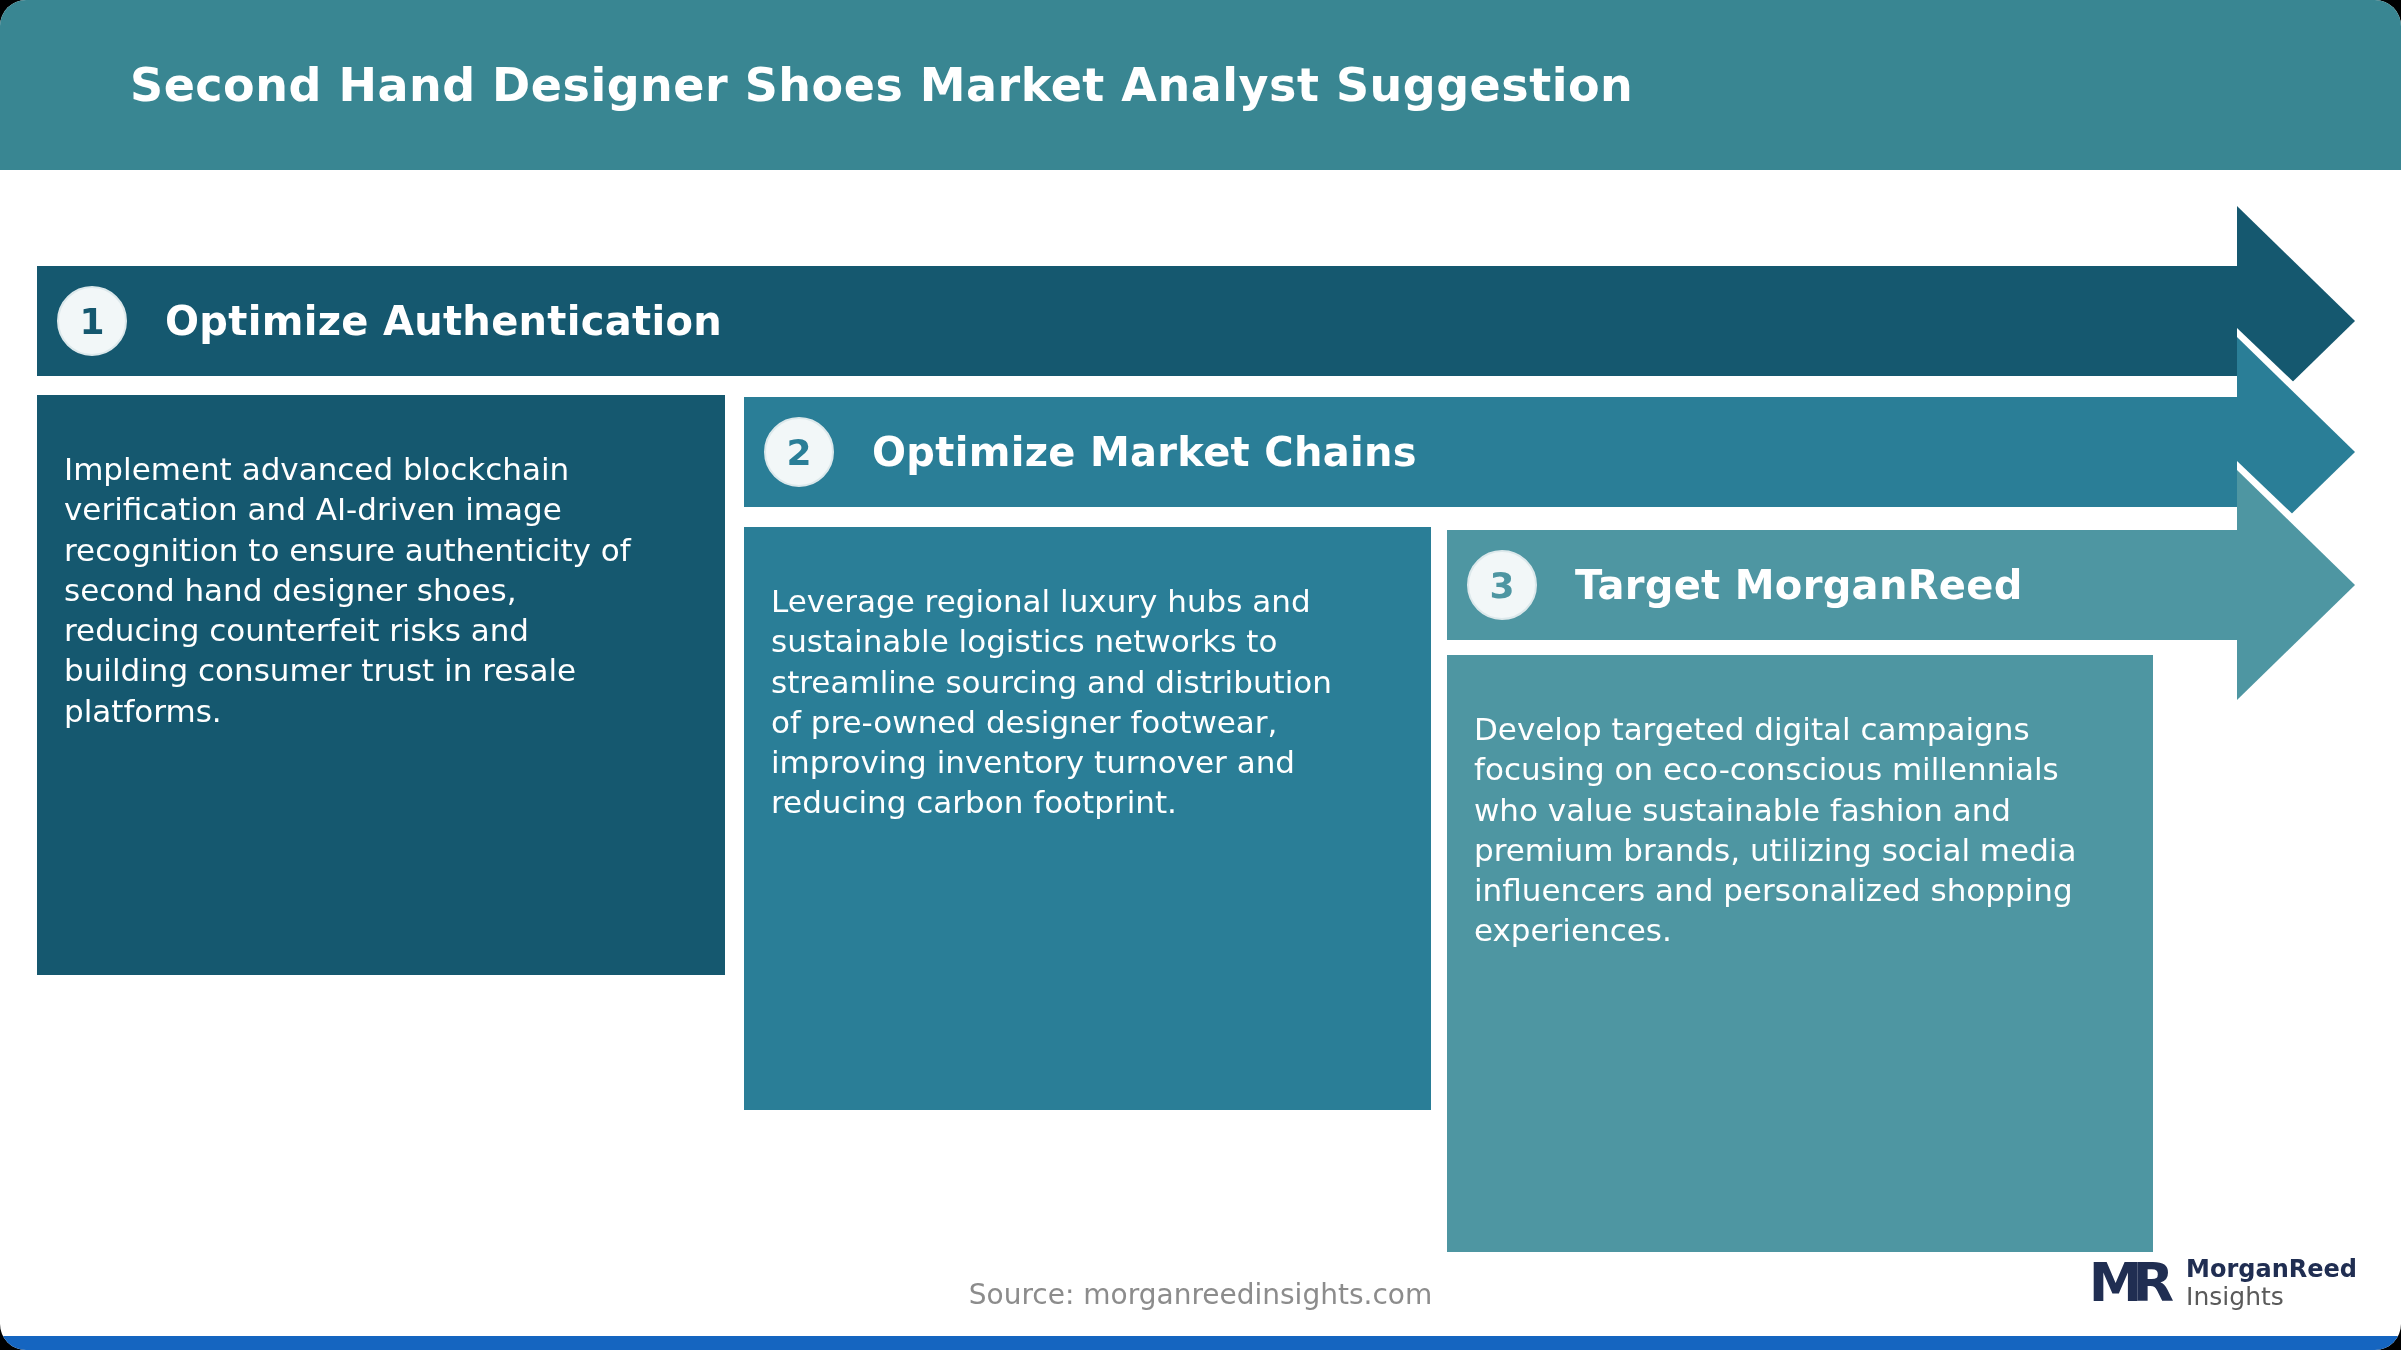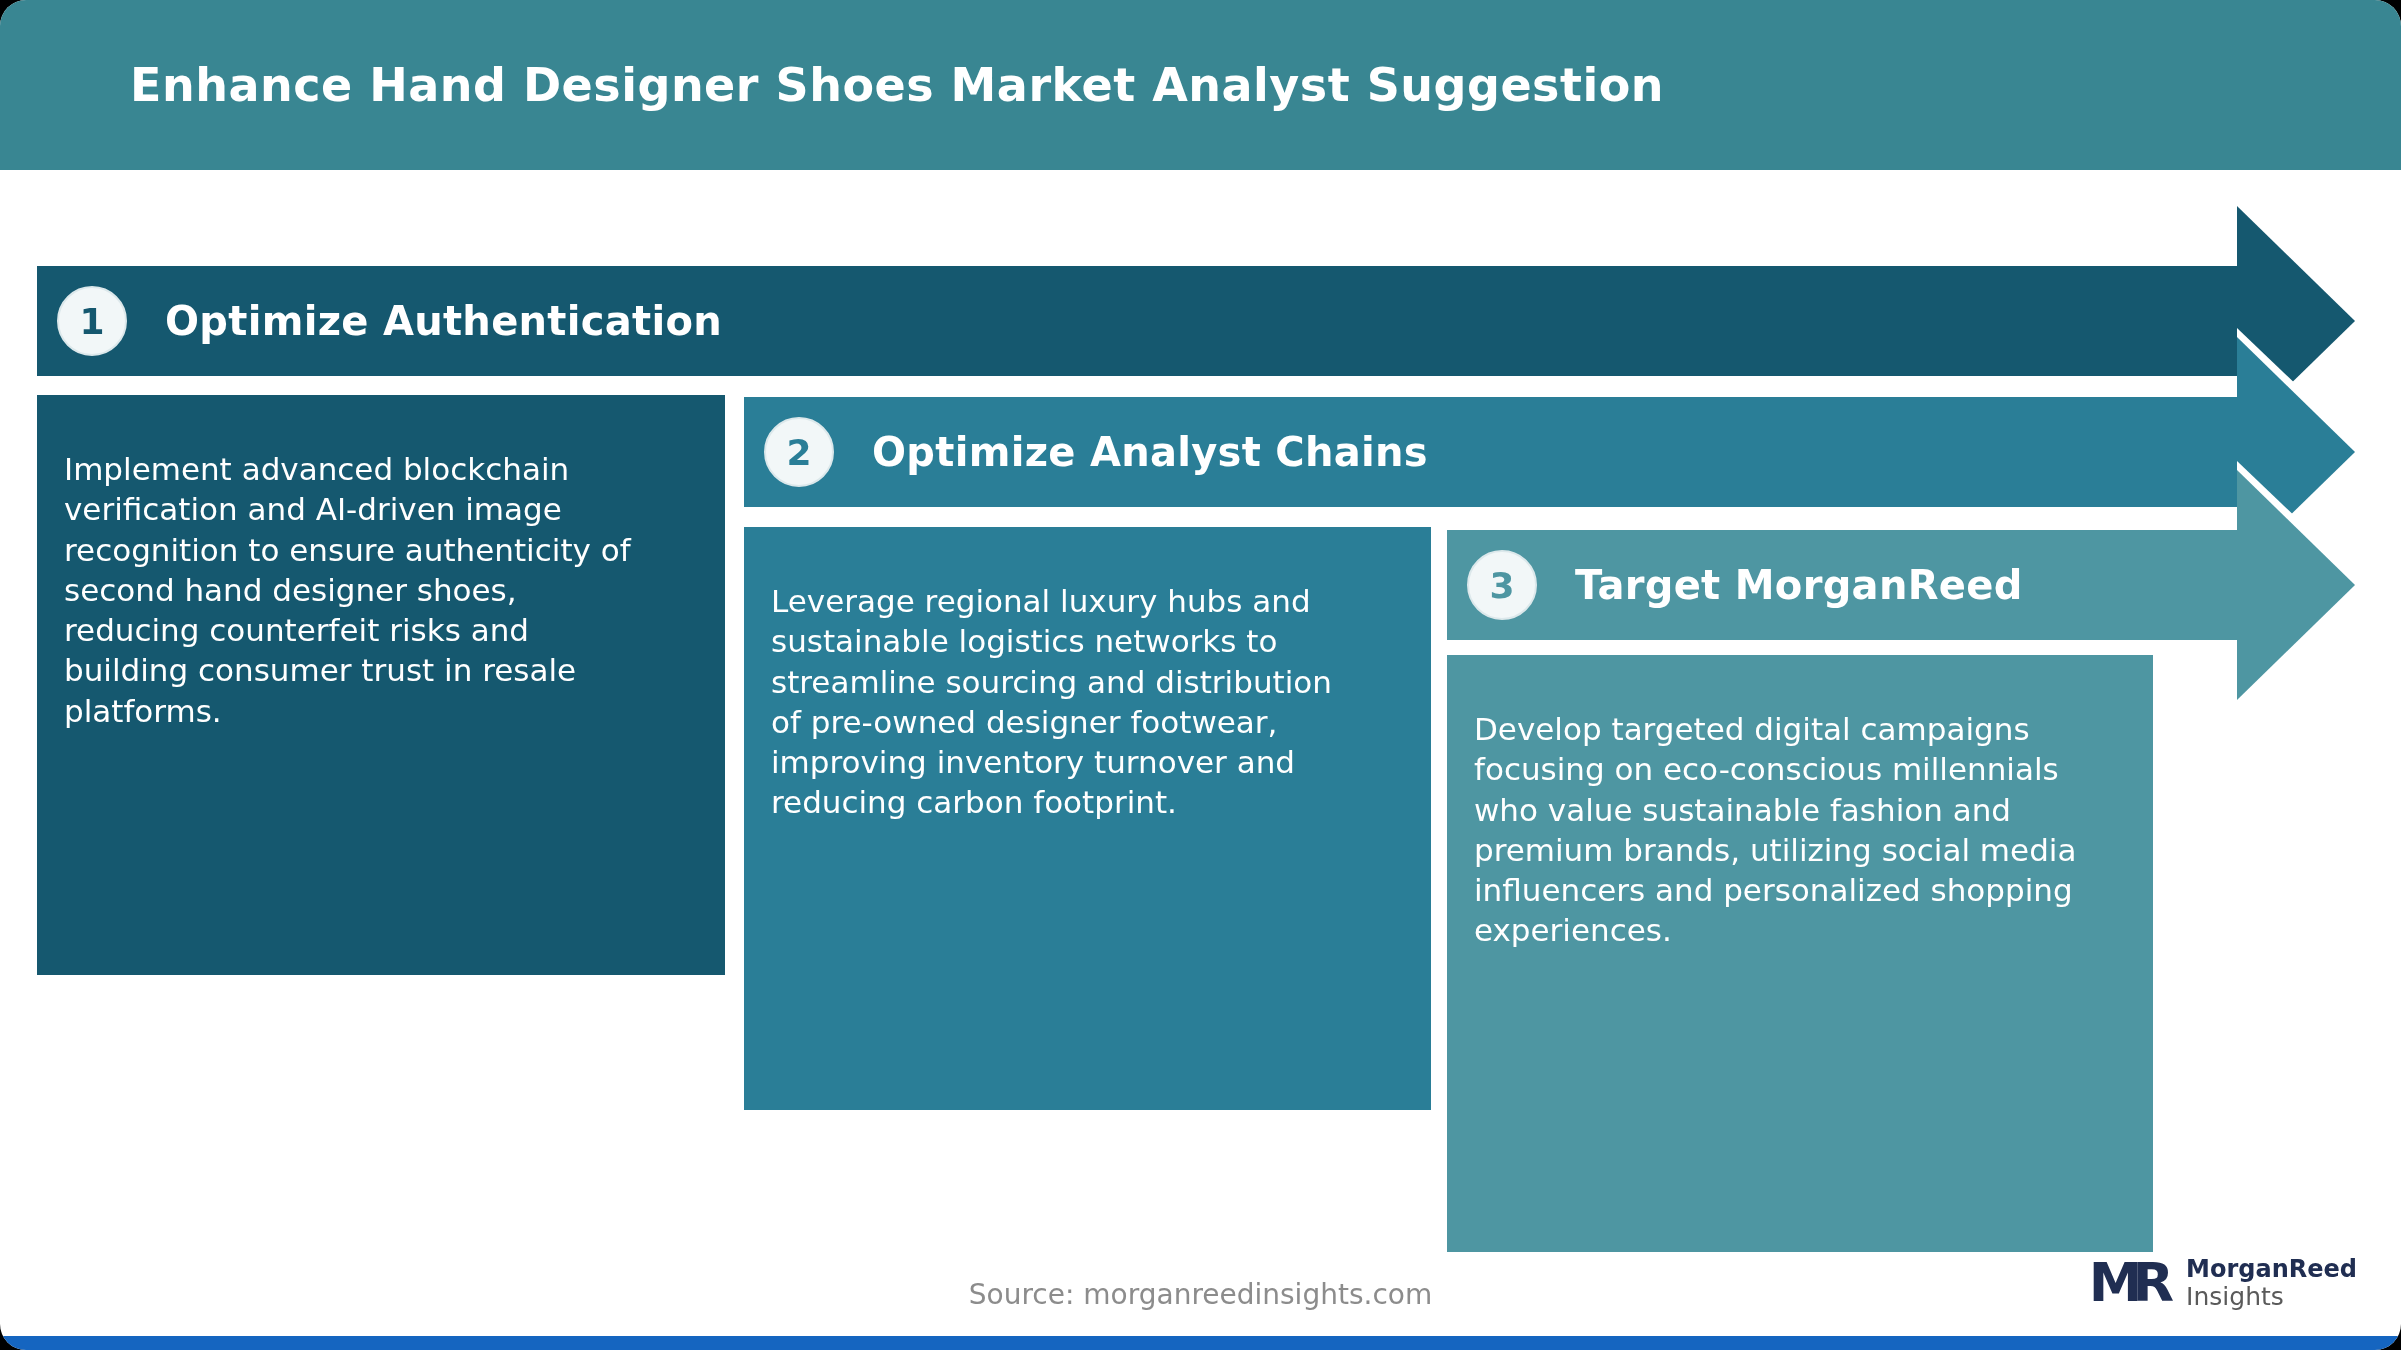--- a/index.html
+++ b/index.html
@@ -66,31 +66,31 @@
   .logo-text{display:flex;flex-direction:column;line-height:1.1;}
   .logo-name{font-size:24px;font-weight:700;color:#202e52;}
   .logo-sub{font-size:25px;color:#5a5a5a;}
 </style>
 </head>
 <body>
 
 <div class="page">
 
   <div class="header" style="background-color: rgb(57, 134, 146);">
-    <div class="page-title">Enhance Hand Designer Shoes Market Analyst Suggestion</div>
+    <div class="page-title">Second Hand Designer Shoes Market Analyst Suggestion</div>
   </div>
 
   <div class="arrow-body body1" style="background-color: rgb(21, 88, 111);">
     <div class="num-badge" style="color: rgb(21, 88, 111);">1</div>
     <div class="step-title">Optimize Authentication</div>
   </div>
 
   <div class="arrow-body body2" style="background-color: rgb(42, 126, 151);">
     <div class="num-badge" style="color: rgb(42, 126, 151);">2</div>
-    <div class="step-title">Optimize Analyst Chains</div>
+    <div class="step-title">Optimize Market Chains</div>
   </div>
 
   <div class="arrow-body body3" style="background-color: rgb(78, 150, 162);">
     <div class="num-badge" style="color: rgb(78, 150, 162);">3</div>
     <div class="step-title">Target MorganReed</div>
   </div>
 
   <div class="arrow-head head1" style="--c: #15586F;"></div>
   <div class="arrow-head head2" style="--c: #2A7E97;"></div>
   <div class="arrow-head head3" style="--c: #4E96A2;"></div>

